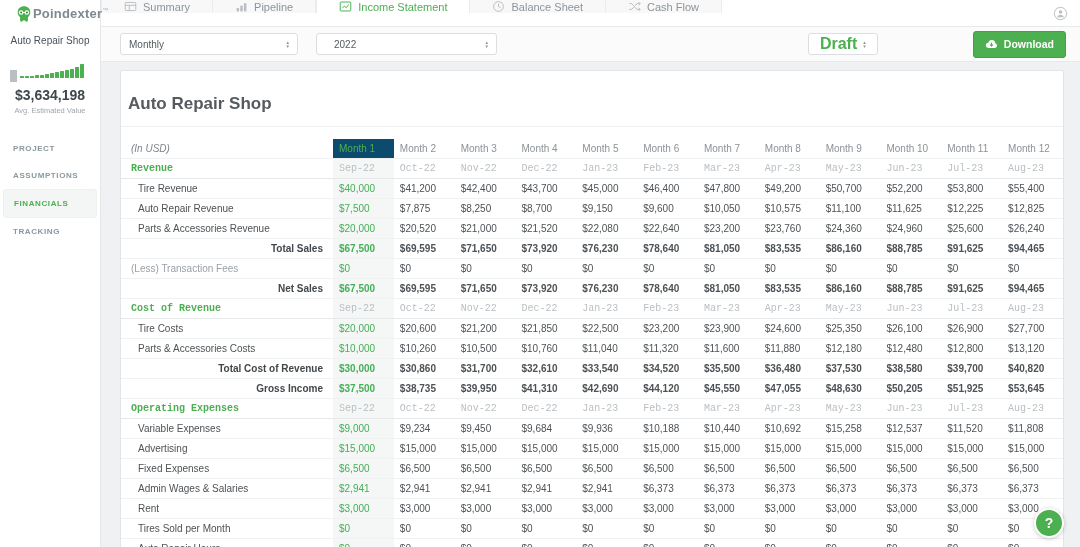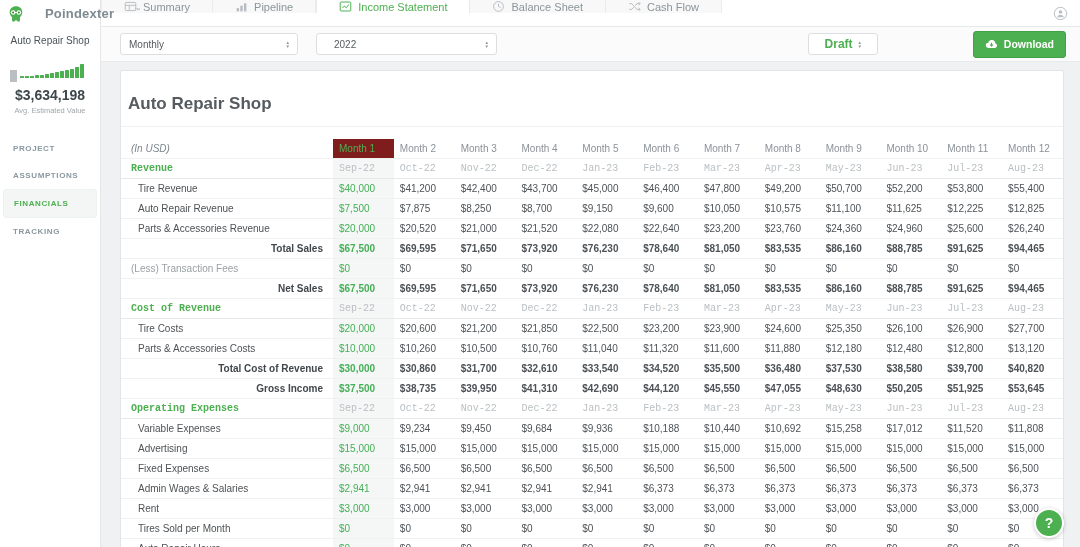--- a/index.html
+++ b/index.html
@@ -2,21 +2,21 @@
 <html><head>
 <meta charset="utf-8">
 <style>
   html,body{margin:0;padding:0;width:1080px;height:547px;overflow:hidden;
     font-family:"Liberation Sans",sans-serif;background:#eff1f2;}
   *{box-sizing:border-box;}
 
   
   .sidebar{position:absolute;left:0;top:0;bottom:0;width:101px;background:#fff;
     border-right:1px solid #e4e6e7;z-index:6;}
-  .logo-row{height:27px;display:flex;align-items:center;padding-left:7px;gap:20px;}
+  .logo-row{height:27px;display:flex;align-items:center;padding-left:15px;gap:0;}
   .brand-name{font-size:13px;font-weight:600;color:#7e8a91;letter-spacing:.2px;}
   .brand-tm{font-size:6px;color:#a9b2b7;vertical-align:top;position:relative;top:-4px;}
   .project-name{font-size:10px;color:#49535a;text-align:center;margin-top:8px;}
   .sparkline{display:flex;align-items:flex-end;gap:1px;margin:12px 8px 0 10px;height:20px;}
   .spark-lead{width:7px;height:12px;background:#b9bfc2;margin-right:2px;transform:translateY(4px);}
   .spark-bar{width:4px;background:#4caf50;border-radius:0.5px;}
   .est-value{font-size:14px;font-weight:700;color:#3d474c;text-align:center;margin-top:9px;}
   .est-caption{font-size:7.5px;color:#9fa7ab;text-align:center;margin-top:3px;}
   .menu{margin-top:20px;}
   .menu-item{font-size:8px;font-weight:700;letter-spacing:.6px;color:#8a98a1;
@@ -40,21 +40,21 @@
 
   
   .toolbar{position:absolute;left:101px;top:27px;right:0;height:35px;background:#fbfbfb;
     border-bottom:1px solid #e7e9ea;display:flex;align-items:center;z-index:4;}
   .select{height:22px;background:#fff;border:1px solid #dcdfe1;border-radius:3px;
     display:flex;align-items:center;justify-content:space-between;
     padding:0 8px;font-size:10px;color:#555b5f;cursor:pointer;}
   .select.period{width:178px;margin-left:19px;}
   .select.year{width:181px;margin-left:18px;padding-left:17px;}
   .select.status{width:70px;margin-left:auto;justify-content:center;gap:6px;}
-  .select.status .sel-text{font-size:12px;font-weight:700;color:#4caf50;}
+  .select.status .sel-text{font-size:16px;font-weight:700;color:#4caf50;}
   .caret{display:inline-flex;flex-direction:column;line-height:4.5px;font-size:5px;
     color:#8a9196;font-style:normal;}
   .caret::before{content:"▴";}
   .caret::after{content:"▾";}
   .download-btn{margin-left:95px;margin-right:14px;height:27px;background:#4caf50;
     border:1px solid #43a047;border-radius:3px;color:#fff;font-size:10.5px;font-weight:700;
     display:flex;align-items:center;gap:6px;padding:0 11px;cursor:pointer;}
   .download-btn .dicon{display:flex;}
 
   
@@ -62,21 +62,21 @@
   .card{position:absolute;left:19px;top:8px;width:944px;height:620px;background:#fff;
     border:1px solid #e2e4e5;border-radius:2px;}
   .card-title{font-size:17px;font-weight:700;color:#565b60;padding:12px 0 12px 7px;
     border-bottom:1px solid #f0f0f0;}
 
   table{width:100%;border-collapse:collapse;table-layout:fixed;font-size:10px;}
   td{padding:4px 3px 4px 6px;line-height:11px;border-bottom:1px solid #f0f1f1;
     color:#4d5256;white-space:nowrap;overflow:hidden;}
   .unit-cell{width:212px;font-style:italic;color:#7d868c;padding-left:10px;}
   .col-head{color:#8b9298;}
-  .col-head.first{color:#4caf50;background:#7f1d1d;}
+  .col-head.first{color:#4caf50;background:#0c4a6e;}
   .val-cell.first{background:#f5f6f6;color:#45b057;}
   .date-cell{color:#b9bfc3;}
   .date-cell.first{background:#f5f6f6;color:#b9bfc3;}
   .row-section td{border-top:1px solid #dfe1e2;border-bottom:1px solid #e6e8e9;font-family:Liberation Mono, monospace;}
   .row-section .label-cell{color:#4caf50;font-weight:700;padding-left:10px;}
   .row-item .label-cell{padding-left:17px;}
   .row-muted .label-cell{color:#9aa1a5;padding-left:10px;}
   .row-total .label-cell{text-align:right;font-weight:700;color:#42474b;padding-right:10px;}
   .row-total .val-cell{font-weight:700;}
 
@@ -435,21 +435,21 @@
             <td class="label-cell">Variable Expenses</td>
             <td class="val-cell first">$9,000</td>
             <td class="val-cell">$9,234</td>
             <td class="val-cell">$9,450</td>
             <td class="val-cell">$9,684</td>
             <td class="val-cell">$9,936</td>
             <td class="val-cell">$10,188</td>
             <td class="val-cell">$10,440</td>
             <td class="val-cell">$10,692</td>
             <td class="val-cell">$15,258</td>
-            <td class="val-cell">$17,012</td>
+            <td class="val-cell">$12,537</td>
             <td class="val-cell">$11,520</td>
             <td class="val-cell">$11,808</td>
           </tr>
           <tr class="row-item">
             <td class="label-cell">Advertising</td>
             <td class="val-cell first">$15,000</td>
             <td class="val-cell">$15,000</td>
             <td class="val-cell">$15,000</td>
             <td class="val-cell">$15,000</td>
             <td class="val-cell">$15,000</td>

